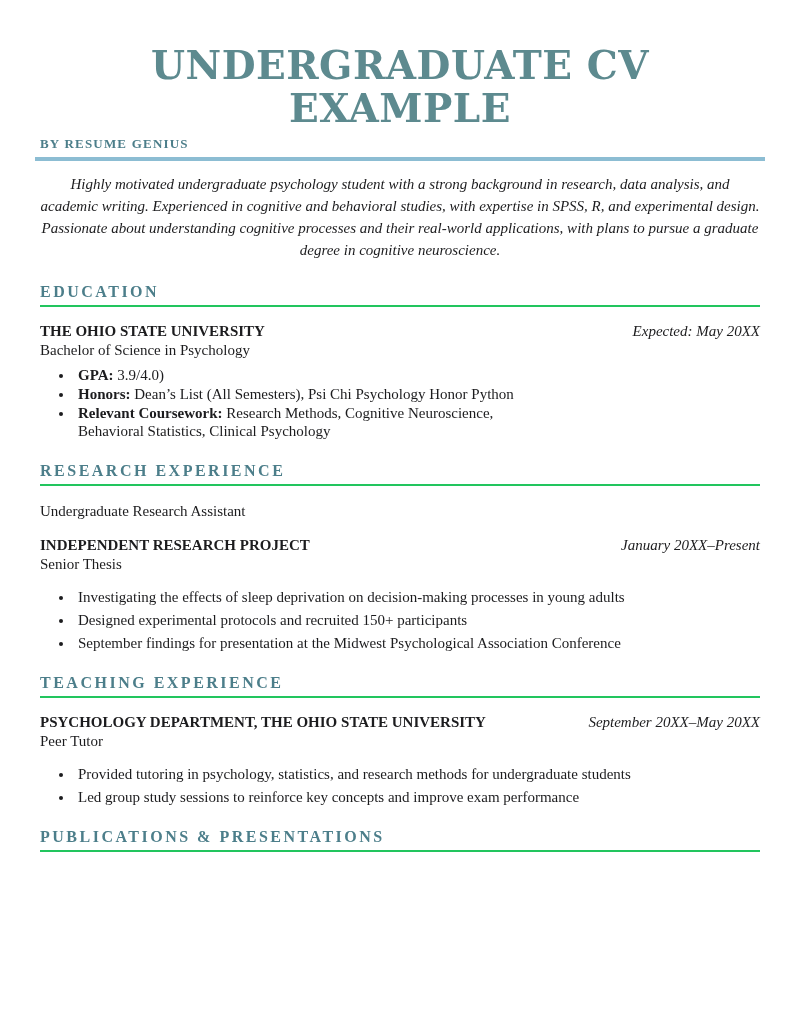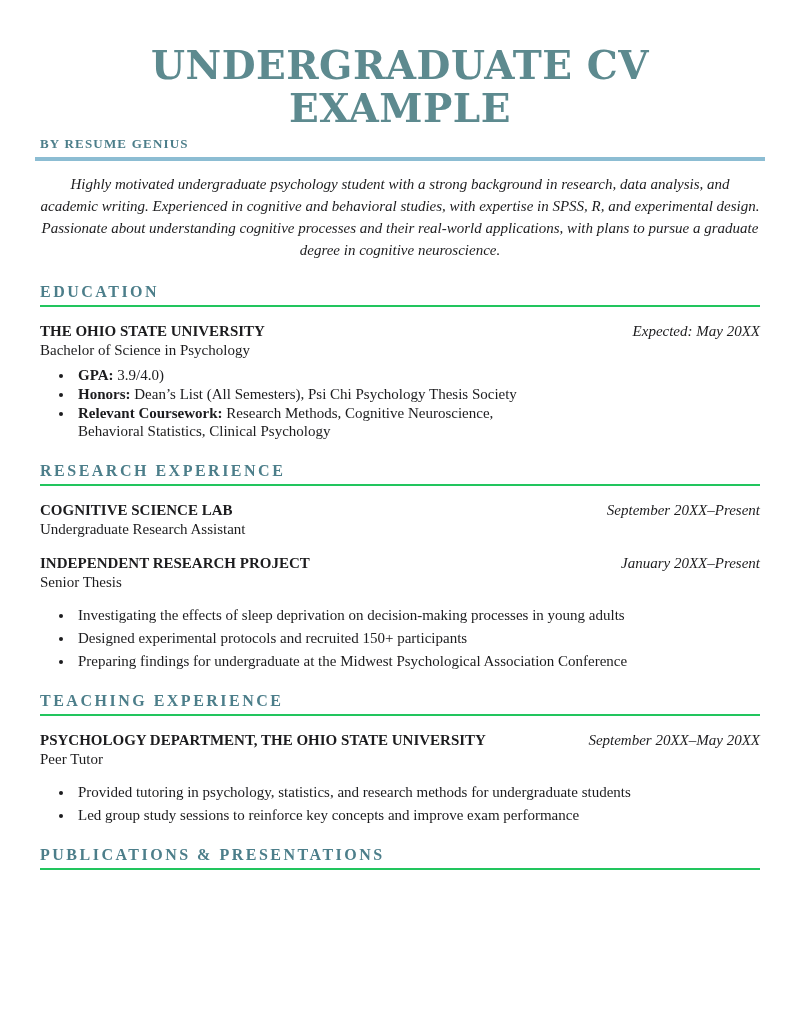--- a/index.html
+++ b/index.html
@@ -104,47 +104,43 @@
   <div class="section">
     <h2 class="section-heading">EDUCATION</h2>
     <div class="entry">
       <div class="entry-header">
         <span class="entry-title">THE OHIO STATE UNIVERSITY</span>
         <span class="entry-date">Expected: May 20XX</span>
       </div>
       <div class="entry-subtitle">Bachelor of Science in Psychology</div>
       <ul class="bullets edu-bullets">
         <li><span class="b">GPA:</span><span> 3.9/4.0)</span></li>
-        <li><span class="b">Honors:</span><span> Dean’s List (All Semesters), Psi Chi Psychology Thesis Society</span></li>
+        <li><span class="b">Honors:</span><span> Dean’s List (All Semesters), Psi Chi Psychology Honor Python</span></li>
         <li><span class="b">Relevant Coursework:</span><span> Research Methods, Cognitive Neuroscience, Behavioral Statistics, Clinical Psychology</span></li>
       </ul>
     </div>
   </div>
 
   <div class="section">
     <h2 class="section-heading">RESEARCH EXPERIENCE</h2>
 
     <div class="entry">
-      <div class="entry-header">
-        <span class="entry-title">COGNITIVE SCIENCE LAB</span>
-        <span class="entry-date">September 20XX–Present</span>
-      </div>
       <div class="entry-subtitle">Undergraduate Research Assistant</div>
     </div>
 
     <div class="entry" style="">
       <div class="entry-header">
         <span class="entry-title">INDEPENDENT RESEARCH PROJECT</span>
         <span class="entry-date">January 20XX–Present</span>
       </div>
       <div class="entry-subtitle">Senior Thesis</div>
       <ul class="bullets loose-bullets">
         <li>Investigating the effects of sleep deprivation on decision-making processes in young adults</li>
         <li>Designed experimental protocols and recruited 150+ participants</li>
-        <li>Preparing findings for undergraduate at the Midwest Psychological Association Conference</li>
+        <li>September findings for presentation at the Midwest Psychological Association Conference</li>
       </ul>
     </div>
   </div>
 
   <div class="section">
     <h2 class="section-heading">TEACHING EXPERIENCE</h2>
 
     <div class="entry">
       <div class="entry-header">
         <span class="entry-title">PSYCHOLOGY DEPARTMENT, THE OHIO STATE UNIVERSITY</span>

